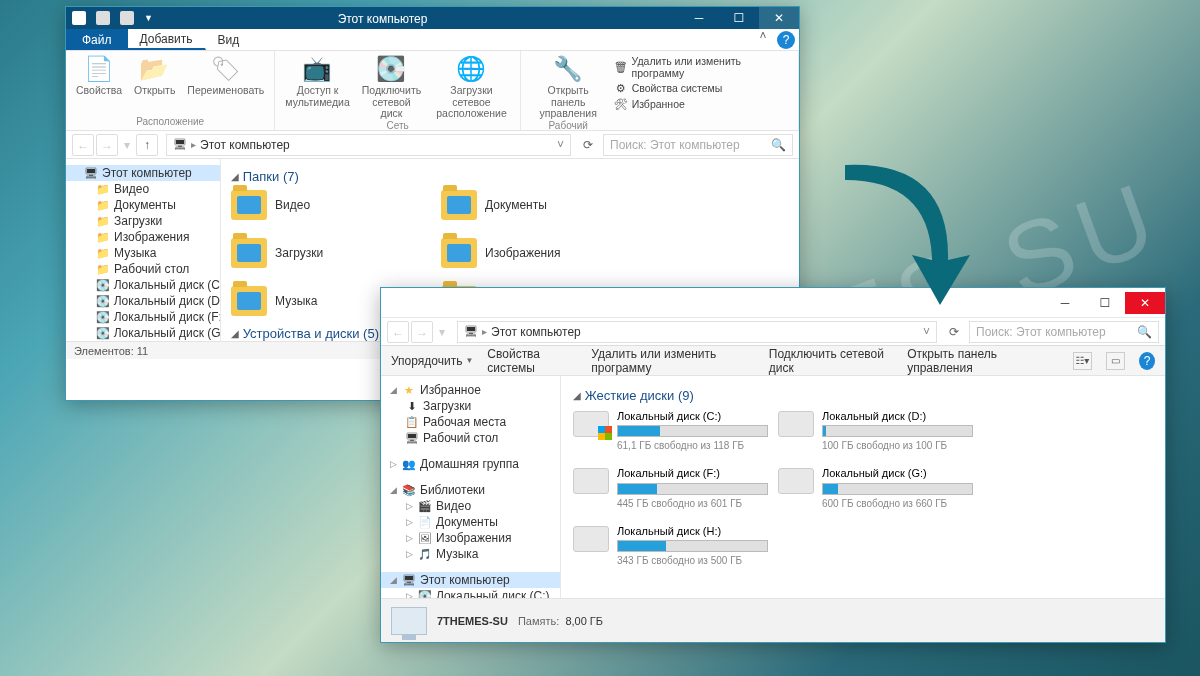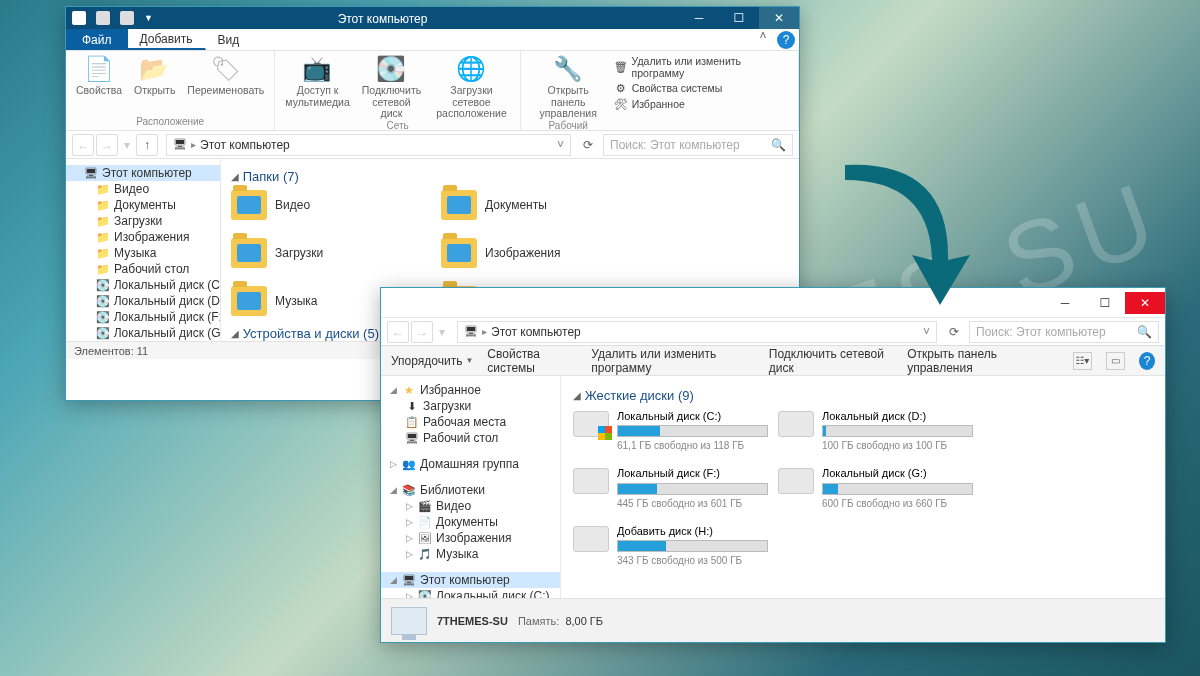--- a/index.html
+++ b/index.html
@@ -486,21 +486,21 @@
               <div class="dname">Локальный диск (G:)</div>
               <div class="dbar">
                 <div class="dfill" style="width:10%"></div>
               </div>
               <div class="dfree">600 ГБ свободно из 660 ГБ</div>
             </div>
           </div>
           <div class="disk">
             <div class="dicon"></div>
             <div class="dinfo">
-              <div class="dname">Добавить диск (H:)</div>
+              <div class="dname">Локальный диск (H:)</div>
               <div class="dbar">
                 <div class="dfill" style="width:32%"></div>
               </div>
               <div class="dfree">343 ГБ свободно из 500 ГБ</div>
             </div>
           </div>
         </div>
     </div>
   </div>
 

